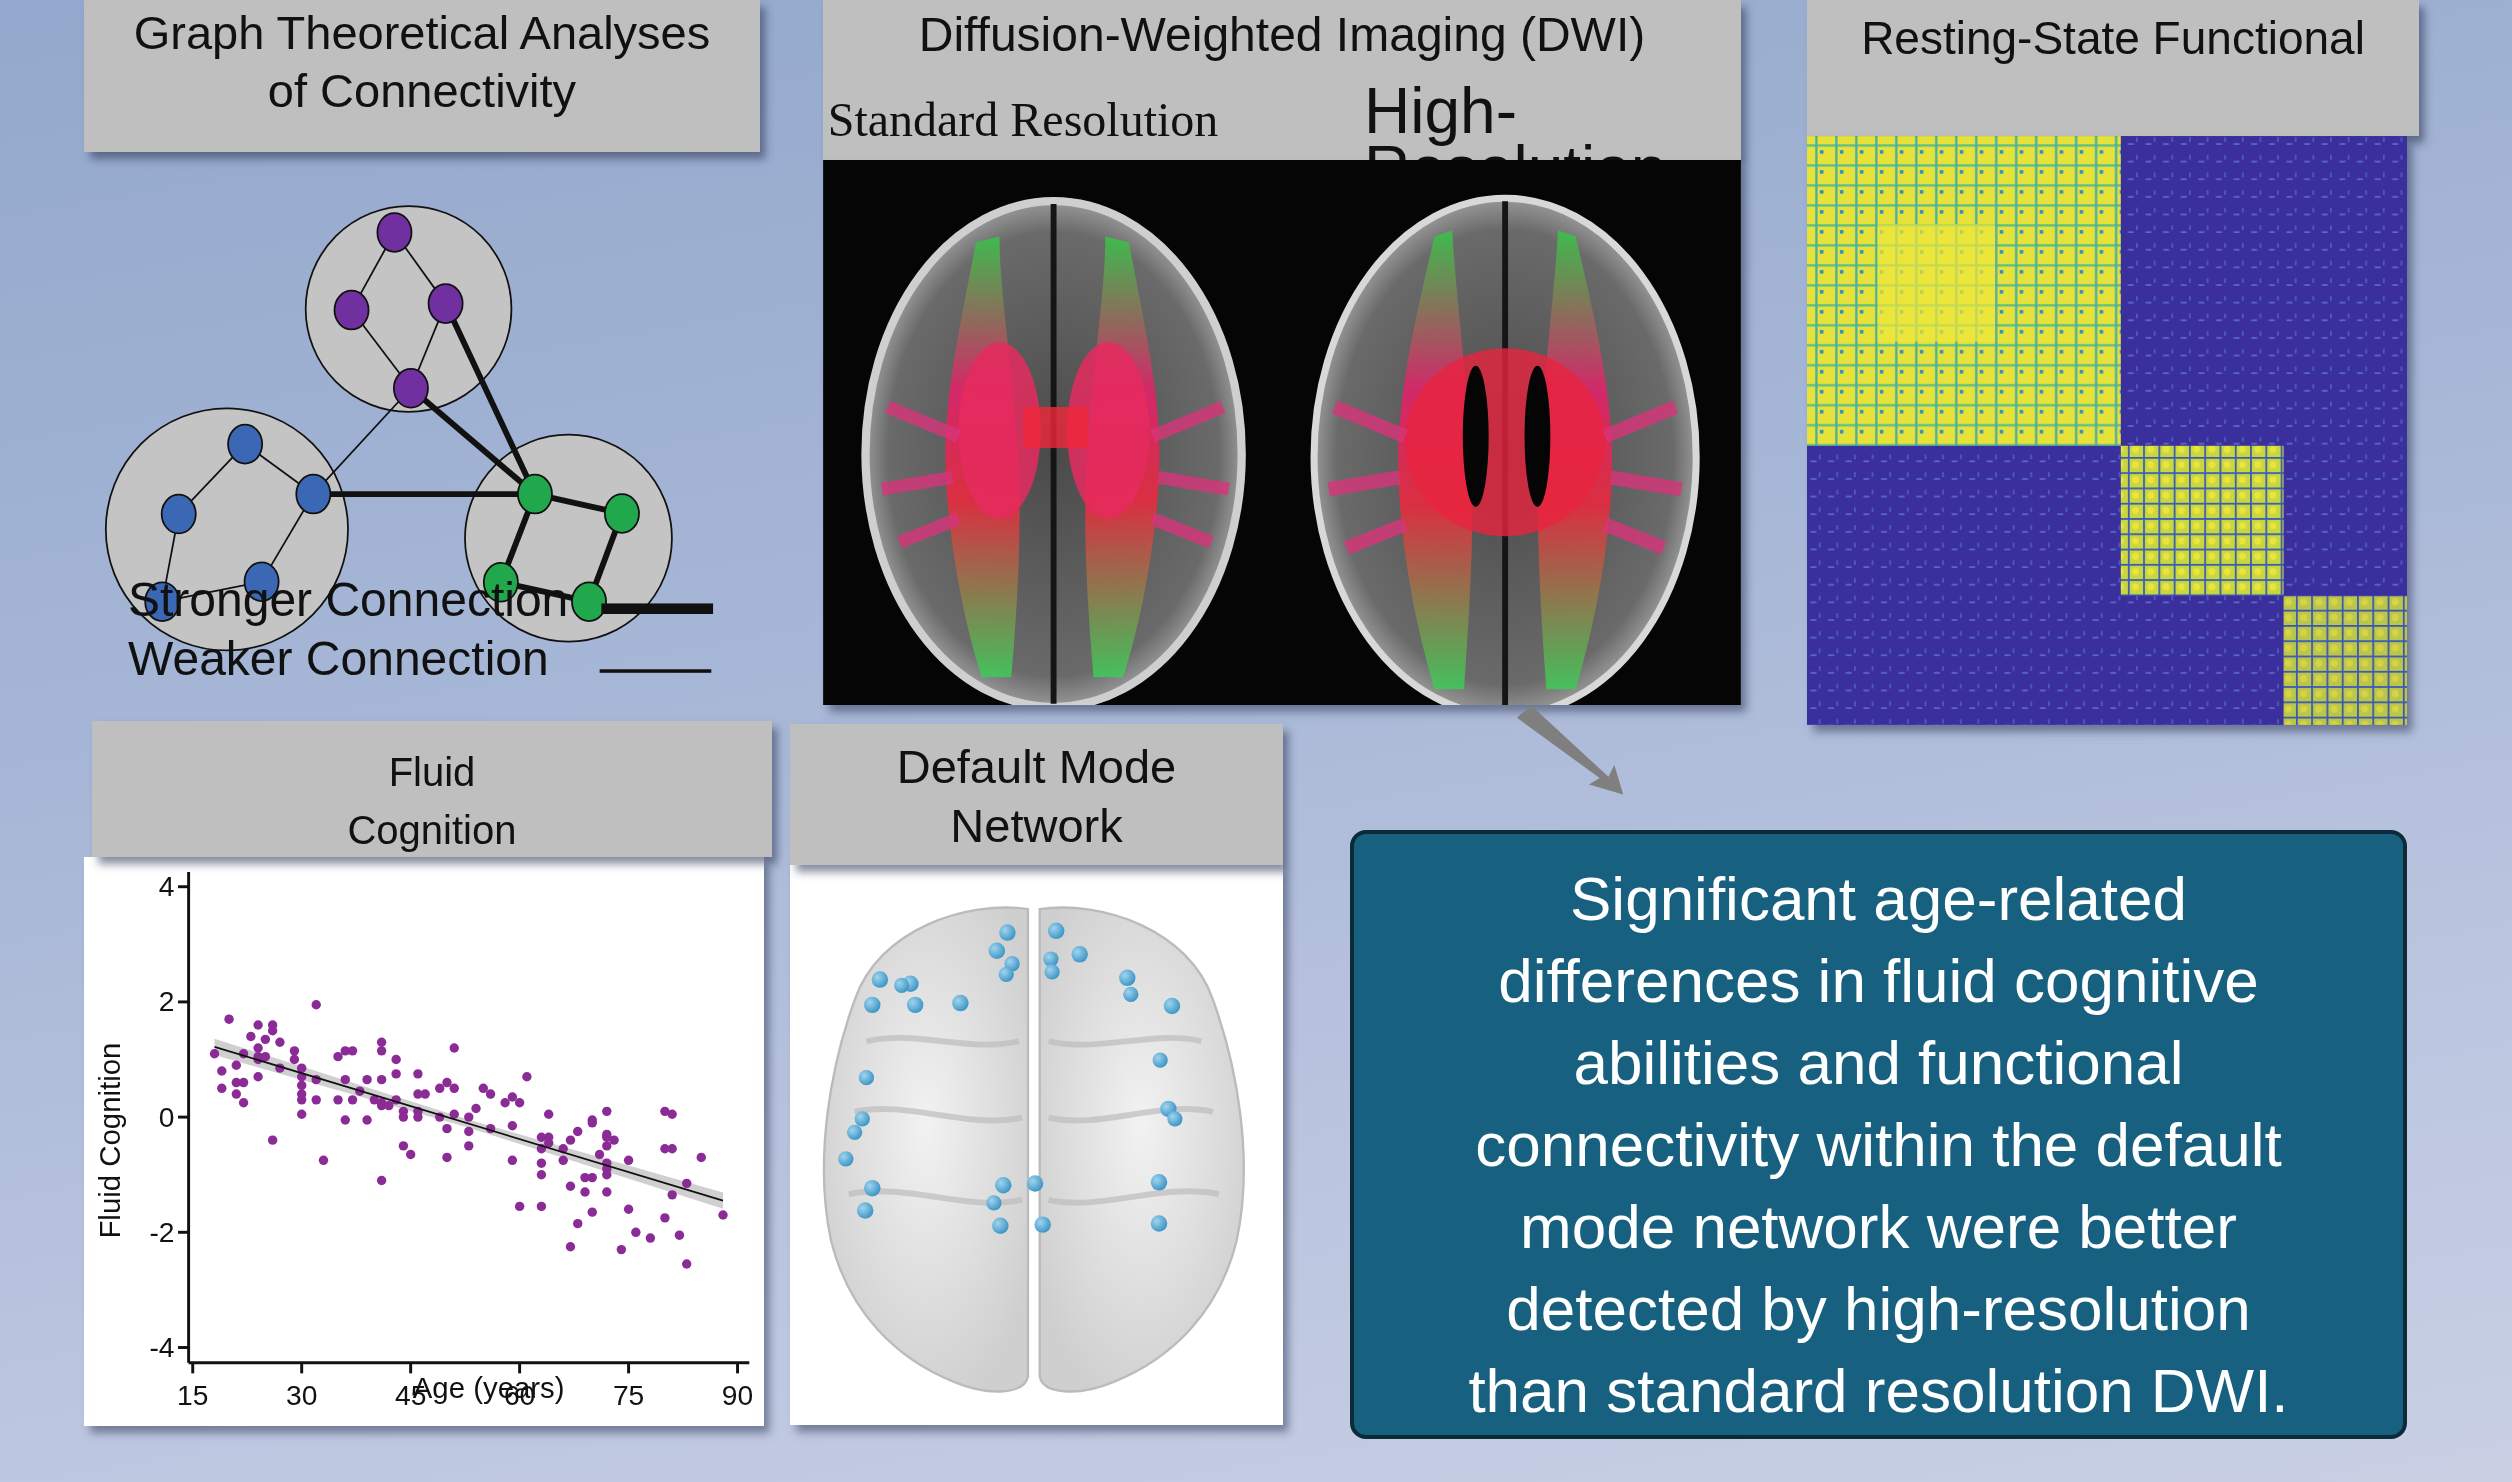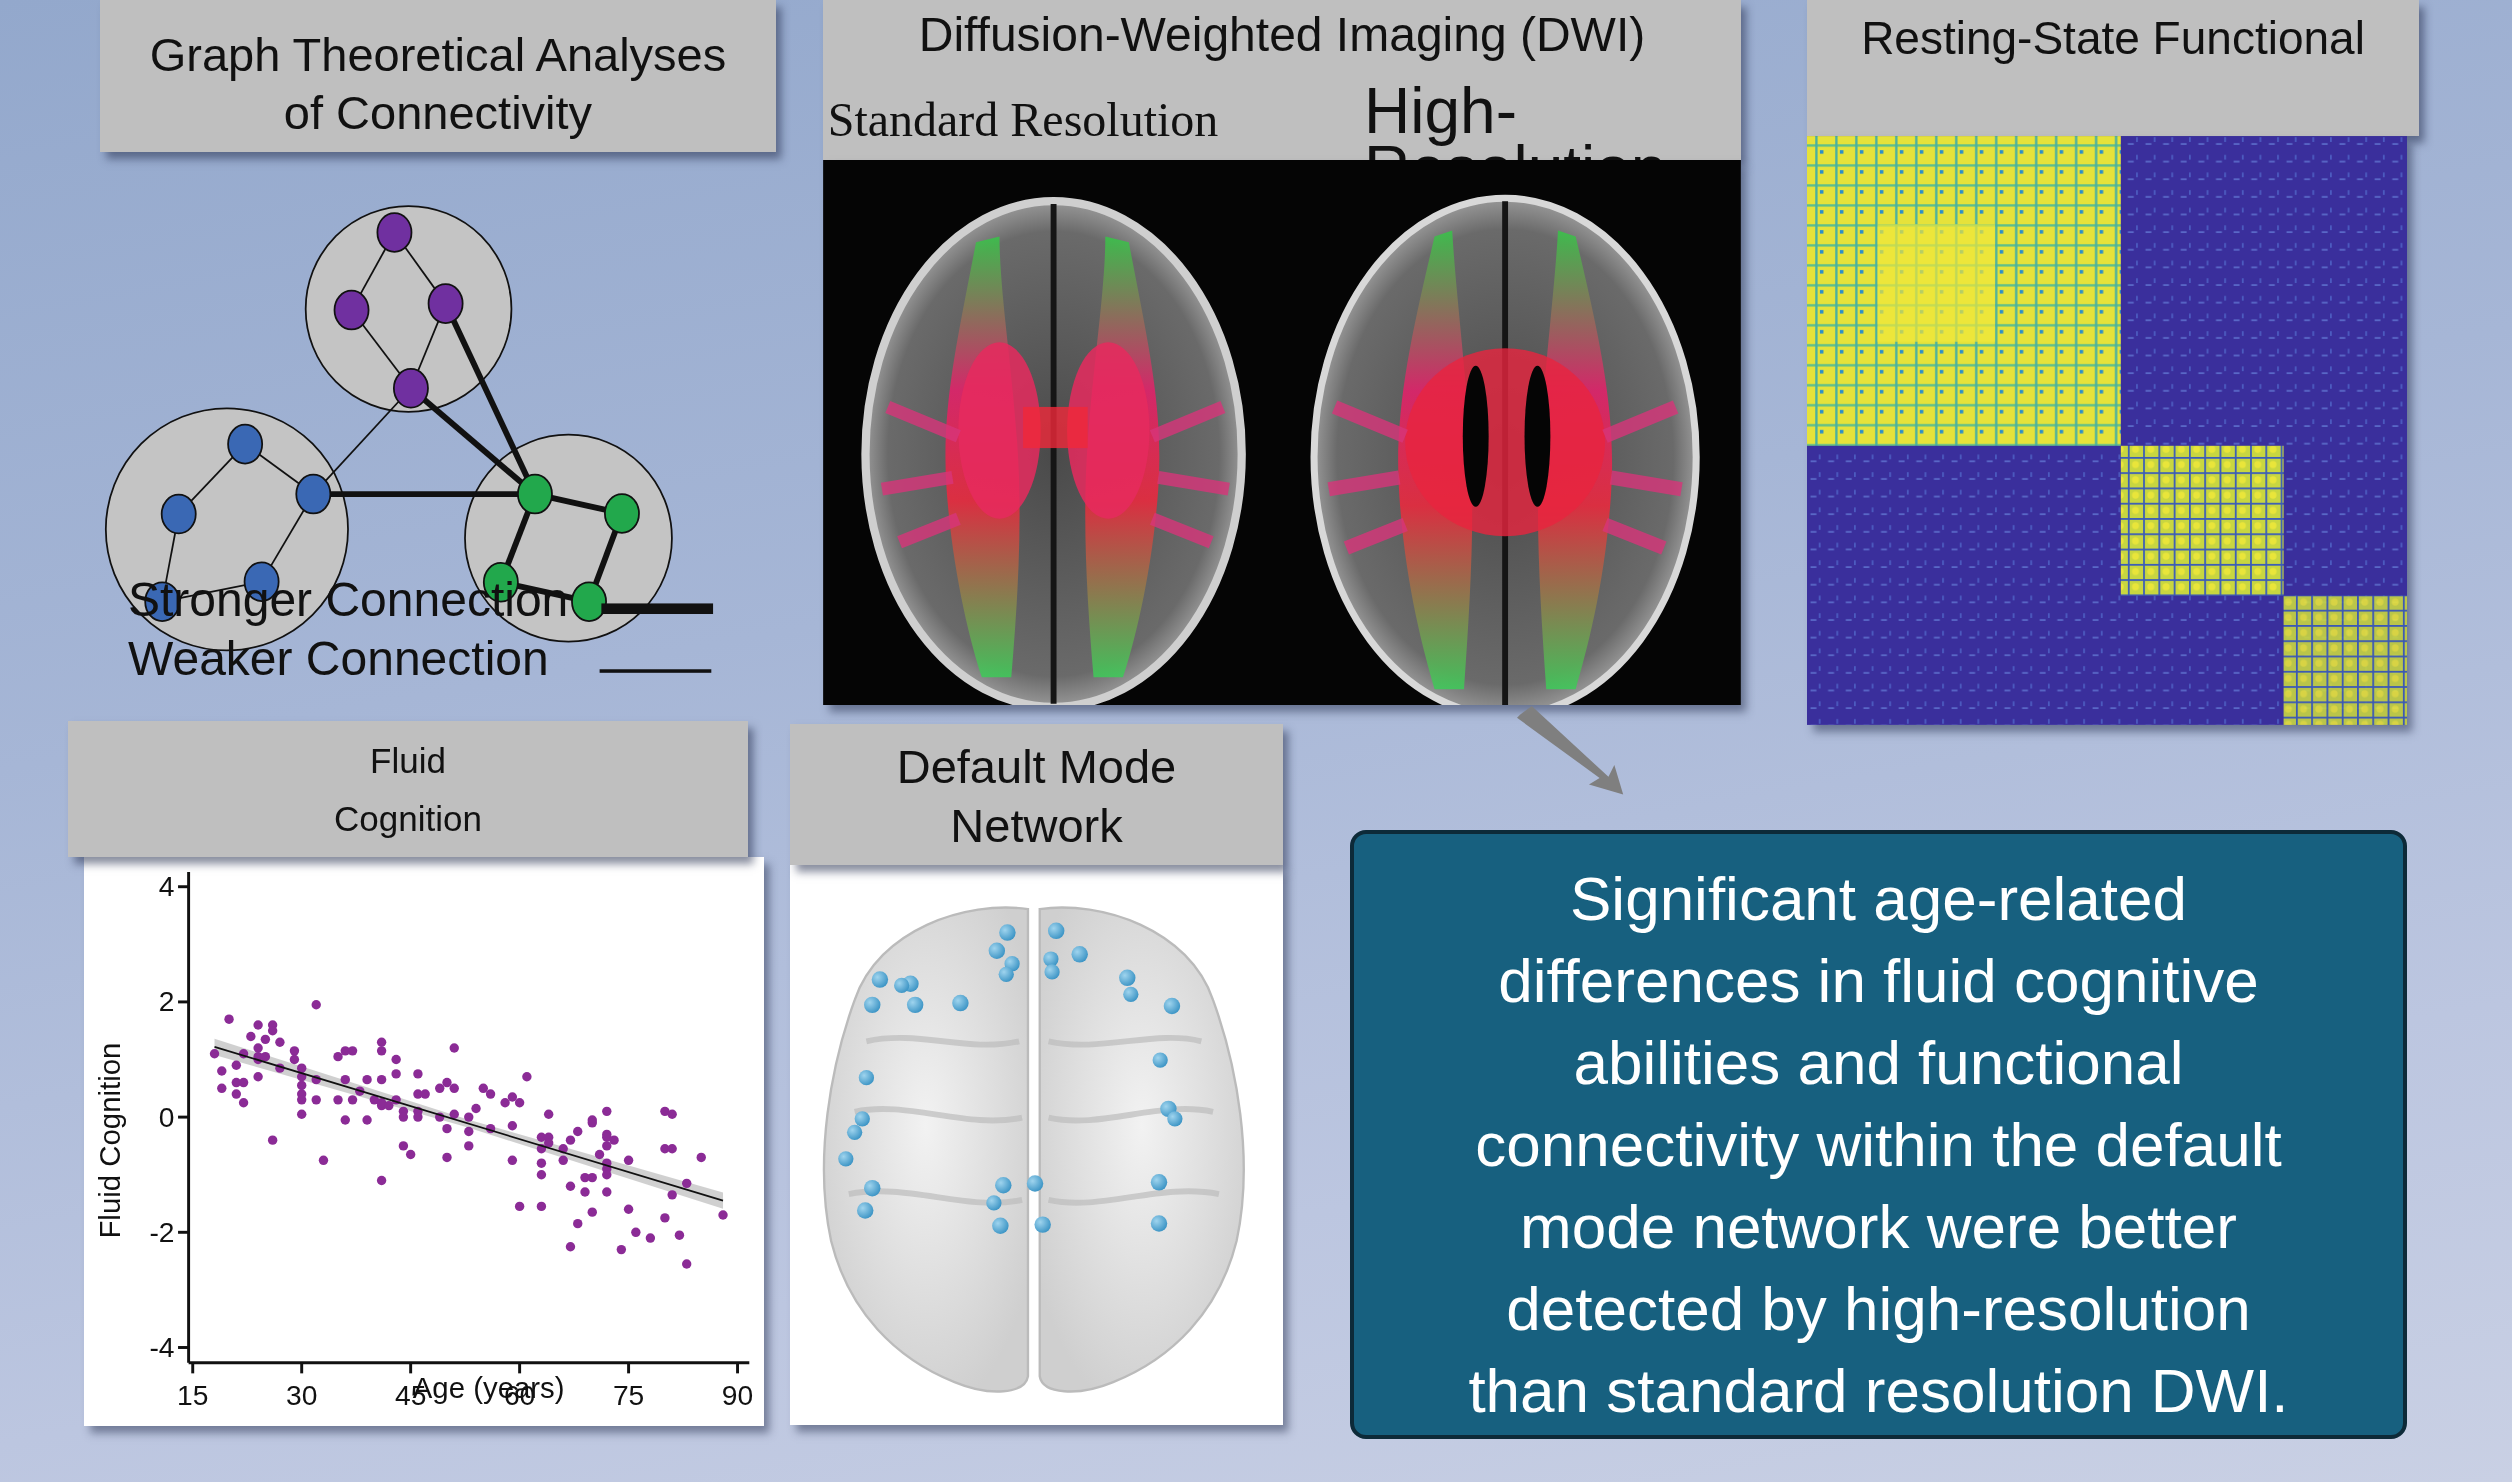--- a/index.html
+++ b/index.html
@@ -22,21 +22,21 @@
     background:#17607f; border:4.7px solid #0d2a38; border-radius:16px;
     box-sizing:border-box; color:#fff; text-align:center;
     font-size:62px; line-height:82px; padding-top:23.5px;
     font-family: "Liberation Sans", sans-serif;
   }
   .summary span { display:block; }
 </style>
 </head>
 <body>
 
-<div class="panel-header" style="left:84px; top:0; width:676px; height:152px; padding-top:26px; box-sizing:border-box;margin-left:16px;">
+<div class="panel-header" style="left:84px; top:0; width:676px; height:152px; padding-top:4px; box-sizing:border-box;">
   <span>Graph Theoretical Analyses</span>
   <span>of Connectivity</span>
 </div>
 
 <svg class="abs" style="left:0; top:0;" width="823" height="706" viewBox="0 0 1400 1200">
 
   <circle cx="695" cy="525" r="175" fill="#c4c4c4" stroke="#111" stroke-width="3"></circle>
   <circle cx="386" cy="900" r="206" fill="#c4c4c4" stroke="#111" stroke-width="3"></circle>
   <circle cx="967" cy="915" r="176" fill="#c4c4c4" stroke="#111" stroke-width="3"></circle>
 
@@ -160,21 +160,21 @@
     </pattern>
   </defs>
   <rect x="0" y="0" width="1021" height="1002" fill="url(#blueNoise)"></rect>
   <rect x="0" y="0" width="534" height="527" fill="url(#yellowGrid)"></rect>
   <rect x="120" y="150" width="200" height="200" fill="#f0e83a" opacity="0.7"></rect>
   <rect x="534" y="527" width="277" height="255" fill="url(#midGrid)"></rect>
   <rect x="811" y="782" width="210" height="220" fill="url(#midGrid)" opacity="0.9"></rect>
 </svg>
 
 <div class="white-panel" style="left:84px; top:857px; width:680px; height:569px;"></div>
-<div class="panel-header" style="left:68px; top:721px; width:680px; height:136px; padding-top:11px; box-sizing:border-box; font-size:35px;">
+<div class="panel-header" style="left:92px; top:721px; width:680px; height:136px; padding-top:22px; box-sizing:border-box; font-size:40px;">
   <span>Fluid</span>
   <span>Cognition</span>
 </div>
 
 <svg class="abs" id="scatter" style="left:84px; top:857px;" width="680" height="569" viewBox="0 0 1157 967">
   <g id="scatter-ci">
       <polygon points="222.07999999999998,308.72 654.6800000000001,446.40999999999997 1087.2800000000002,570.38 1087.2800000000002,597.8199999999999 654.6800000000001,460.12999999999994 222.07999999999998,336.15999999999997" fill="#c8c8c8" opacity="0.85"></polygon>
     </g>
   <g id="scatter-points">
       <circle cx="222.07999999999998" cy="334.2" r="8" fill="#8b2b96"></circle>

